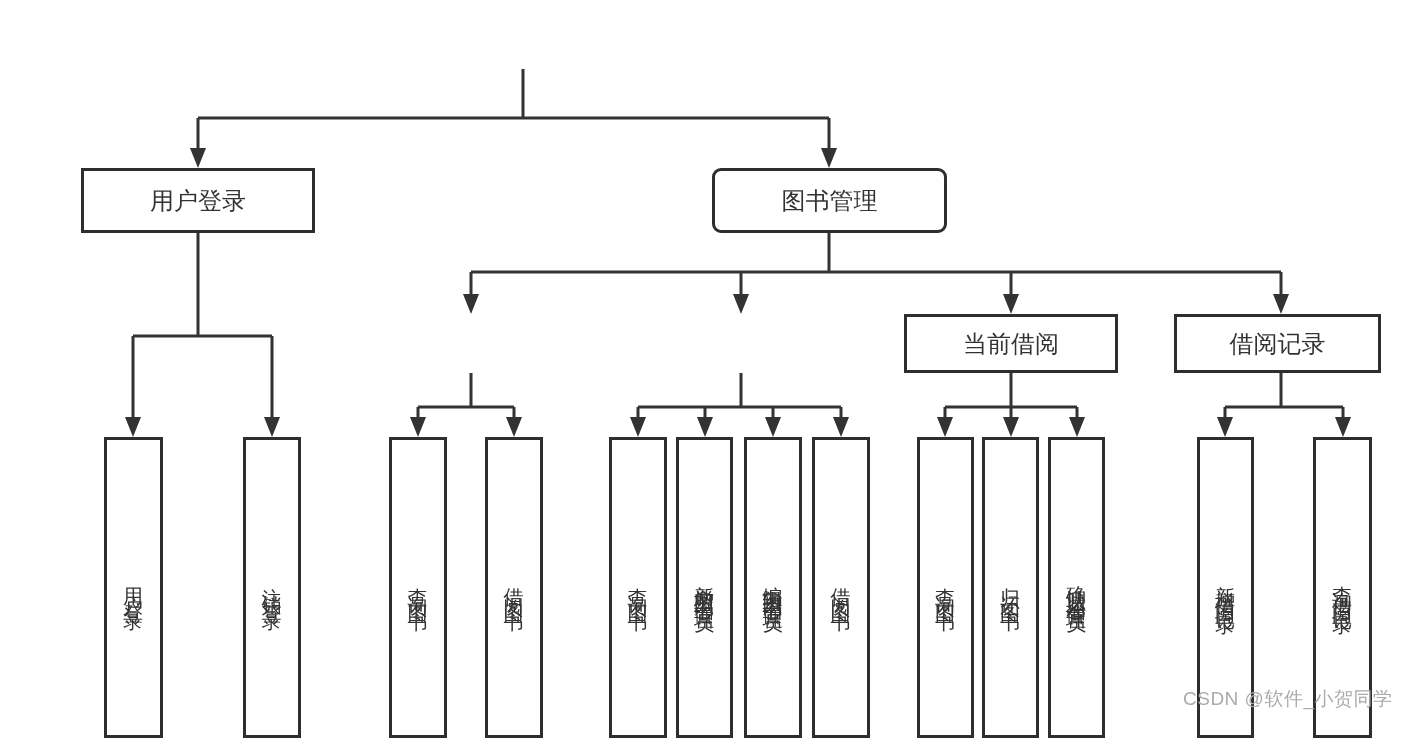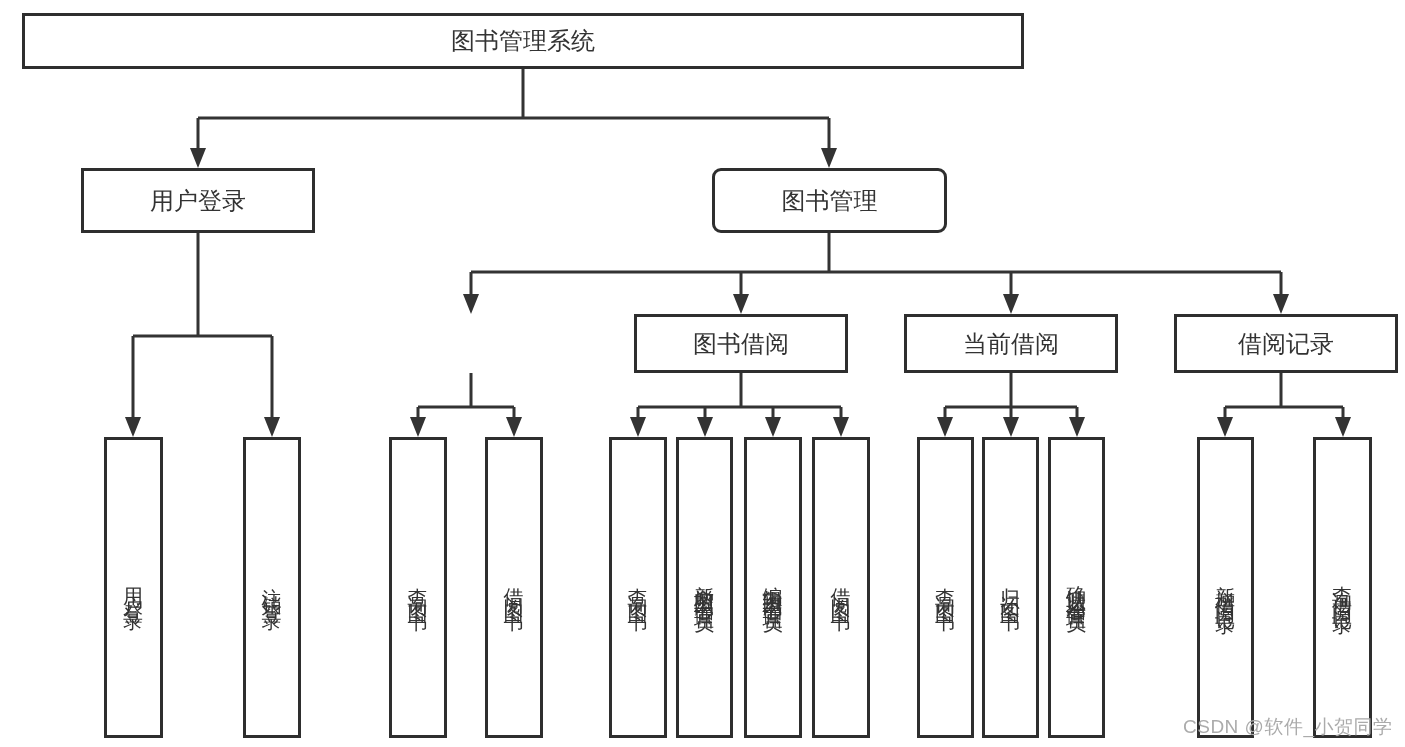--- a/index.html
+++ b/index.html
@@ -60,21 +60,21 @@
     letter-spacing: 8px;
     line-height: 1.1;
     color: var(--text);
     z-index: 2;
     top: 437px;
     height: 301px;
   }
   .watermark {
     position: absolute;
     left: 1183px;
-    top: 714px;
+    top: 686px;
     font-size: 19px;
     letter-spacing: 0.5px;
     color: var(--watermark_color);
     z-index: 5;
     white-space: nowrap;
   }
 </style>
 </head>
 <body>
 
@@ -112,28 +112,26 @@
       <polygon class="tri" points="765,417 781,417 773,437"></polygon>
       <polygon class="tri" points="833,417 849,417 841,437"></polygon>
       <polygon class="tri" points="937,417 953,417 945,437"></polygon>
       <polygon class="tri" points="1003,417 1019,417 1011,437"></polygon>
       <polygon class="tri" points="1069,417 1085,417 1077,437"></polygon>
       <polygon class="tri" points="1217,417 1233,417 1225,437"></polygon>
       <polygon class="tri" points="1335,417 1351,417 1343,437"></polygon>
     </g>
   </svg>
 
-  <div class="hbox" style="left:22px; top:13px; width:1002px; height:56px;">图书管理系统</div>
 
   <div class="hbox" style="left:81px; top:168px; width:234px; height:65px;">用户登录</div>
   <div class="hbox" style="left:712px; top:168px; width:235px; height:65px;border-radius:9px;">图书管理</div>
 
-  <div class="hbox" style="left:634px; top:314px; width:214px; height:59px;">图书借阅</div>
   <div class="hbox" style="left:904px; top:314px; width:214px; height:59px;">当前借阅</div>
-  <div class="hbox" style="left:1174px; top:314px; width:224px; height:59px;">借阅记录</div>
+  <div class="hbox" style="left:1174px; top:314px; width:207px; height:59px;">借阅记录</div>
 
   <div class="vbox" style="left:104px; width:59px;">用户登录</div>
   <div class="vbox" style="left:243px; width:58px;">注销登录</div>
 
   <div class="vbox" style="left:389px; width:58px;">查询图书</div>
   <div class="vbox" style="left:485px; width:58px;">借阅图书</div>
 
   <div class="vbox" style="left:609px; width:58px;">查询图书</div>
   <div class="vbox" style="left:676px; width:57px; letter-spacing:4px;">新增图书（管理员）</div>
   <div class="vbox" style="left:744px; width:58px; letter-spacing:4px;">编辑图书（管理员）</div>

